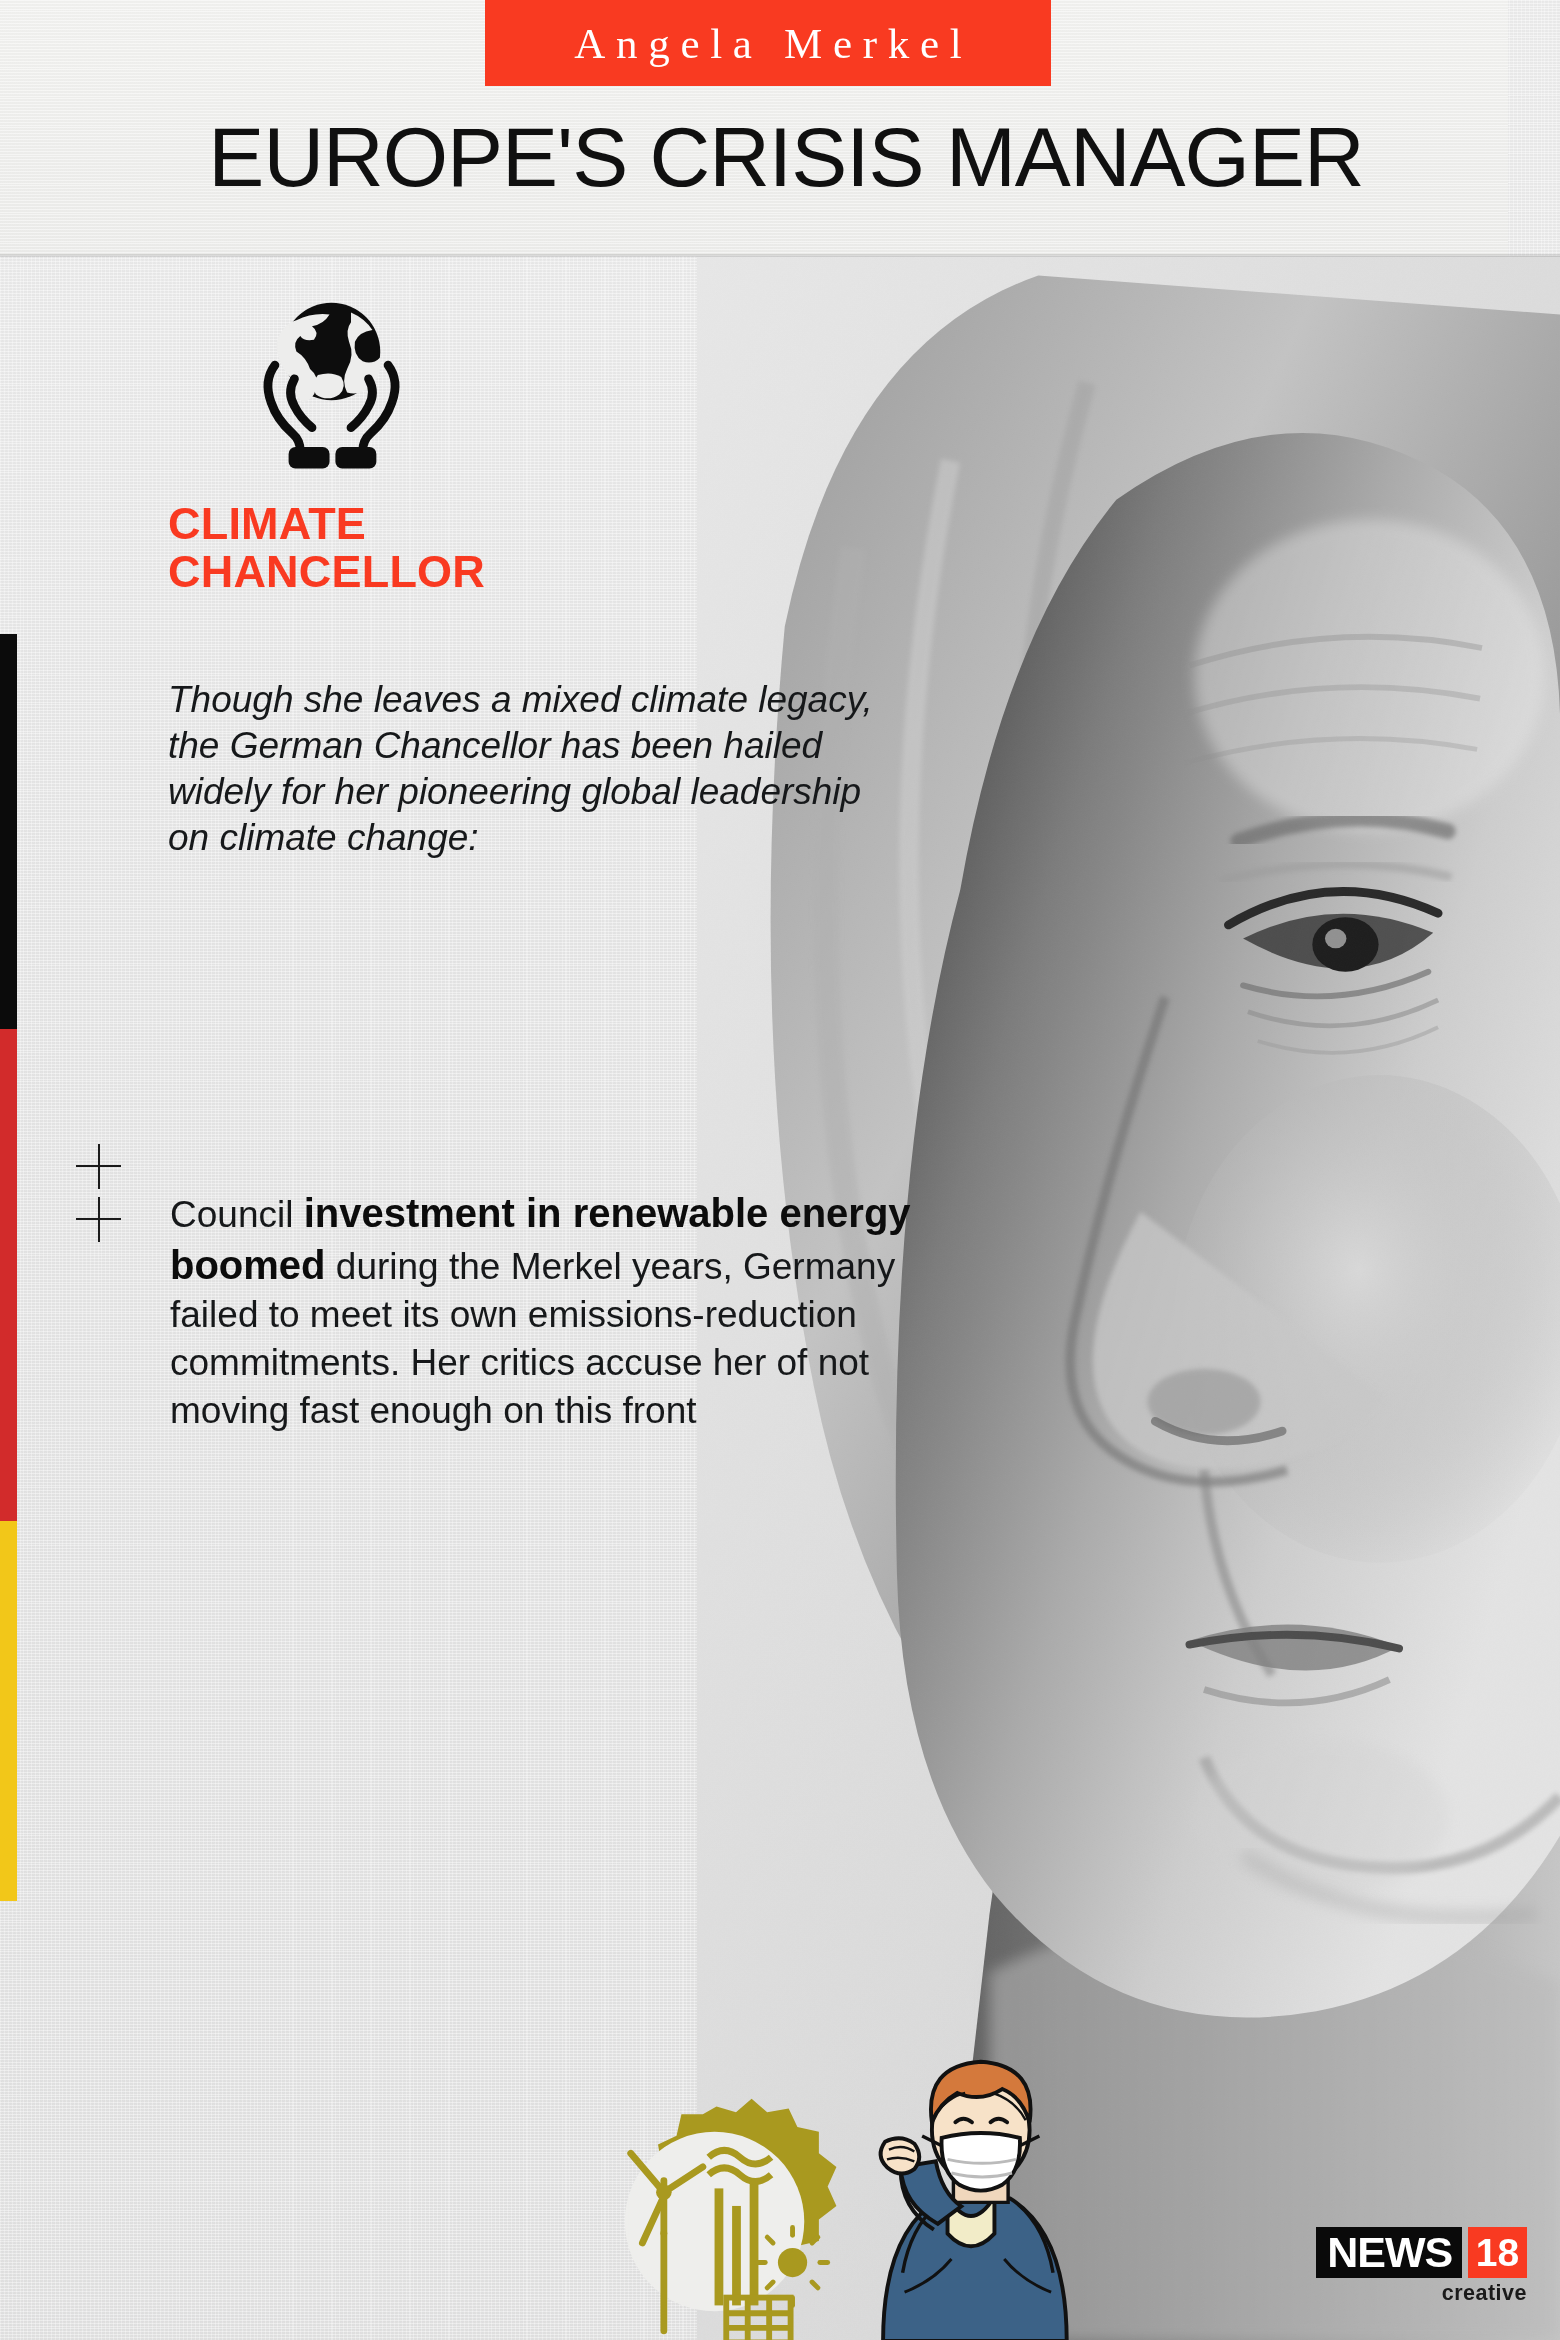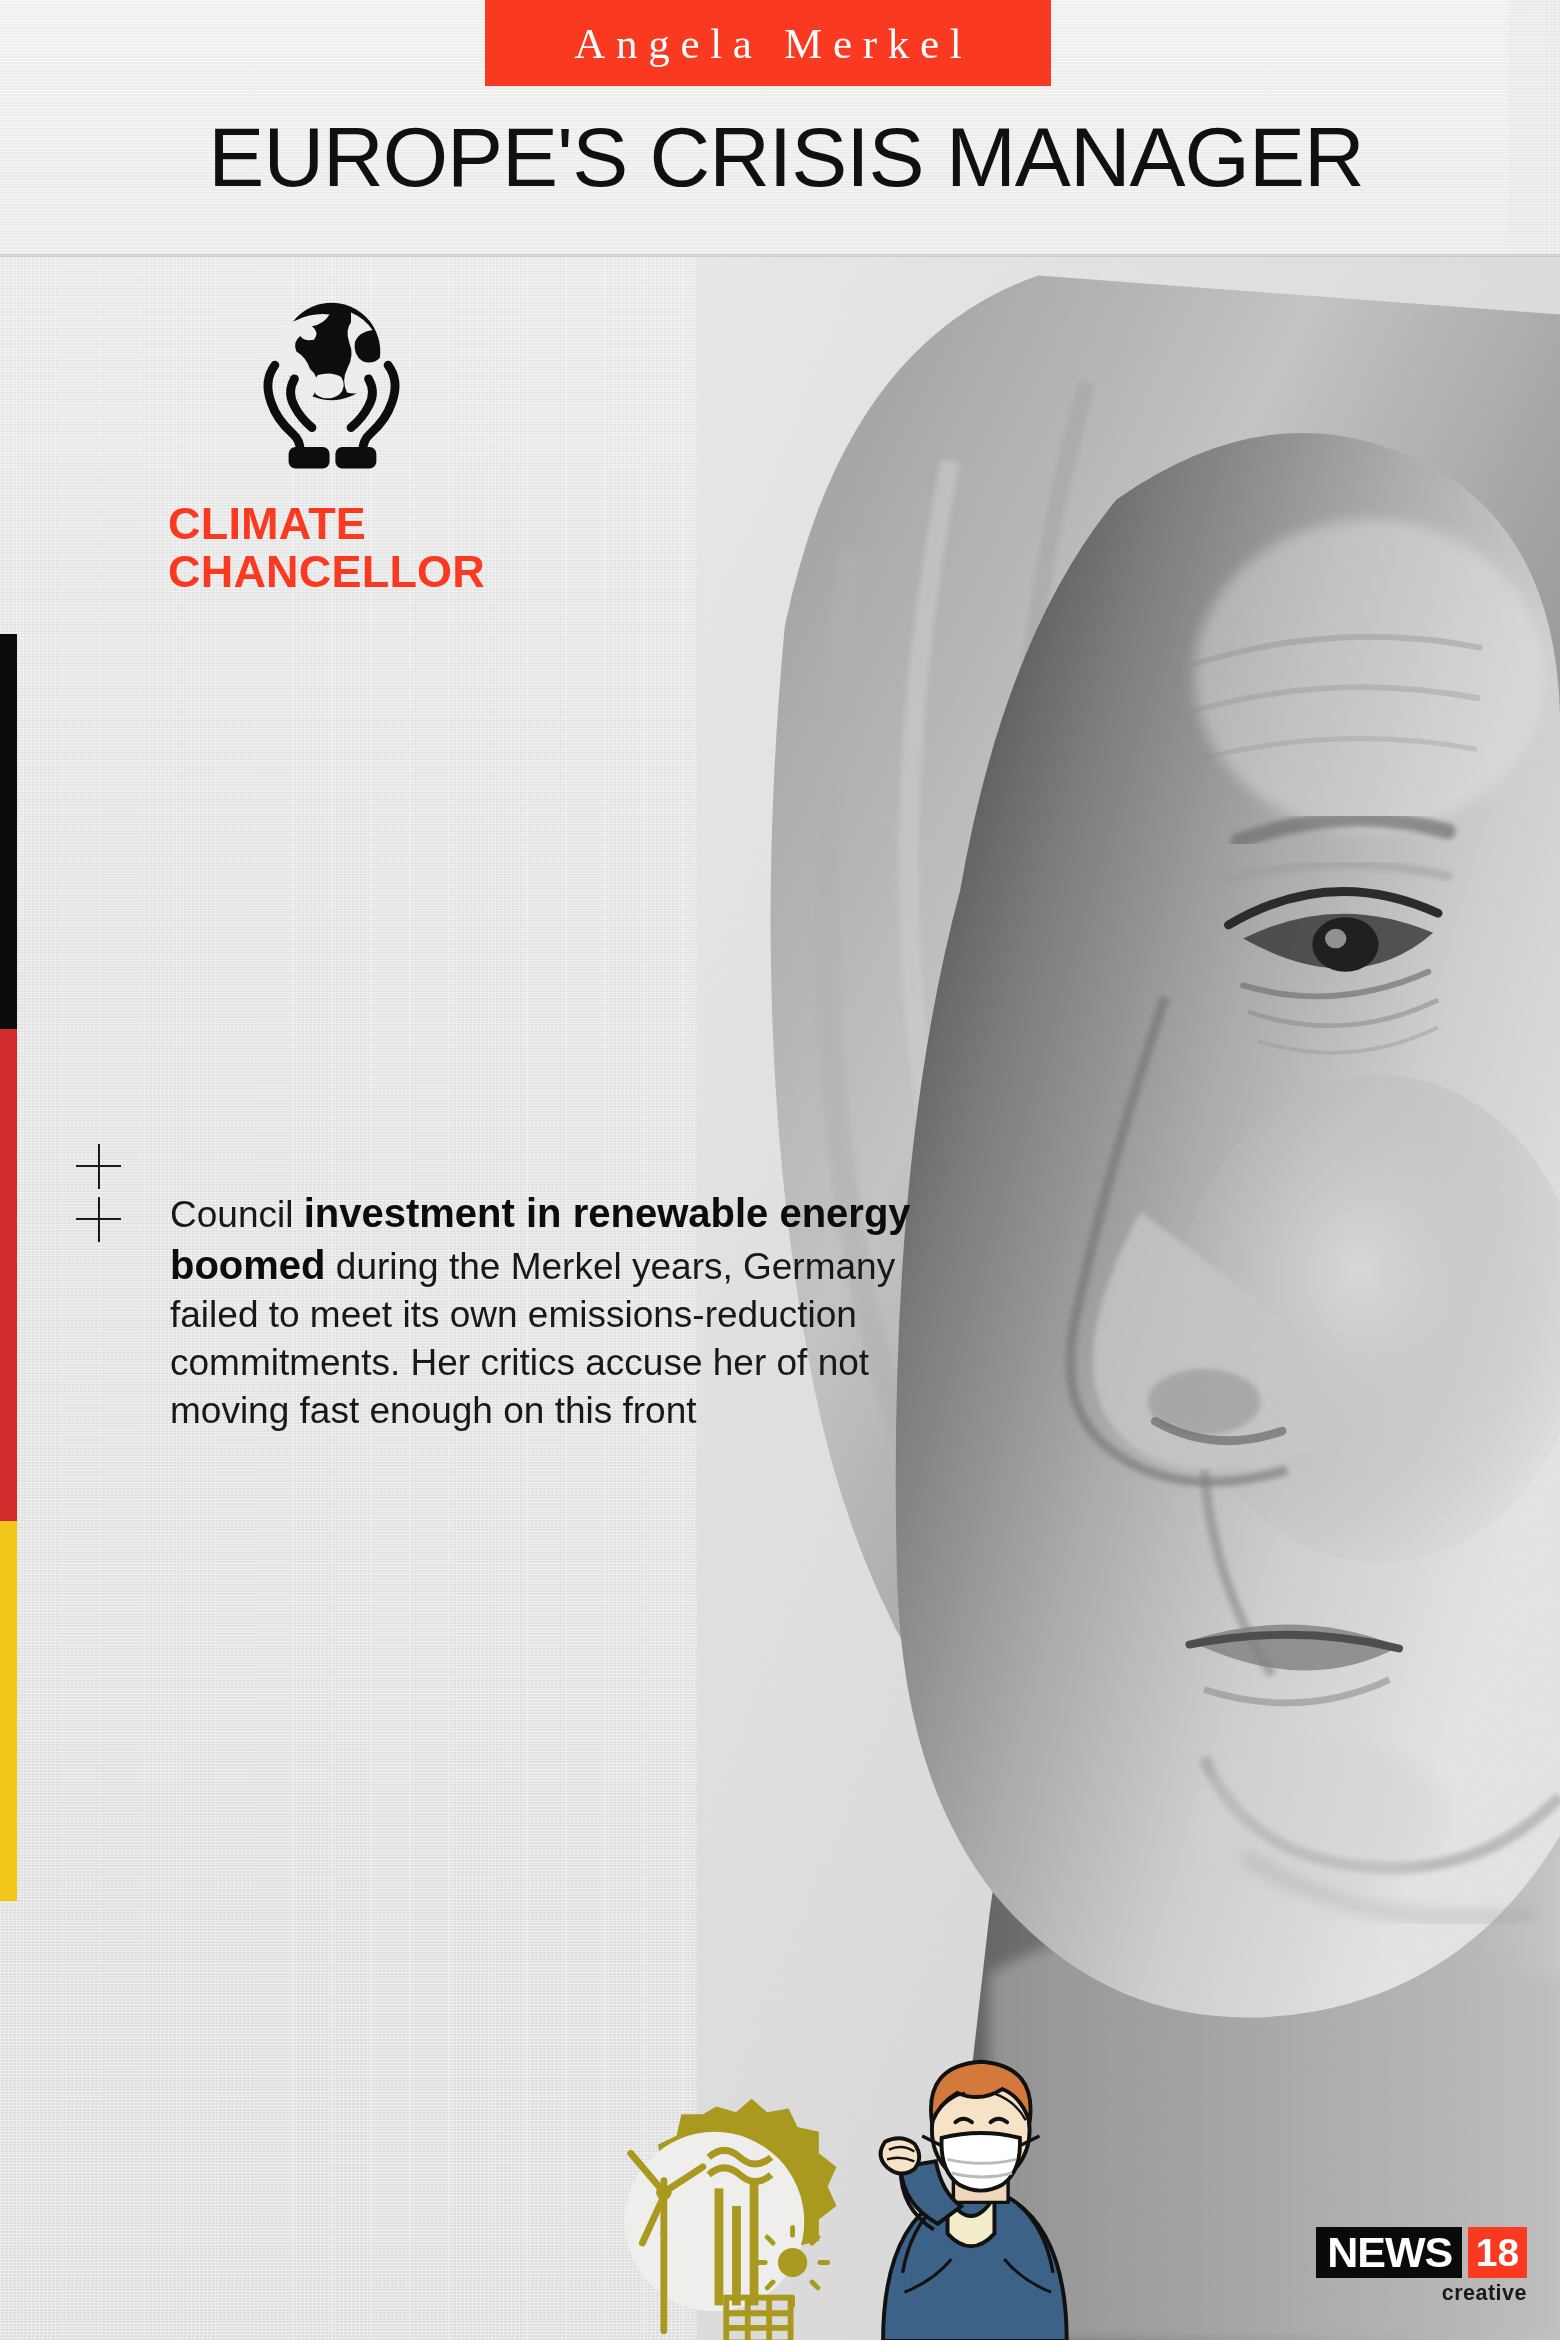--- a/index.html
+++ b/index.html
@@ -294,20 +294,21 @@
         <rect x="56" y="156" width="42" height="22" rx="7" fill="#0d0d0d"></rect>
         <rect x="104" y="156" width="42" height="22" rx="7" fill="#0d0d0d"></rect>
       </svg>
     </div>
 
     <div class="section-title">
       <div>CLIMATE</div>
       <div>CHANCELLOR</div>
     </div>
 
+    <div class="lede">Though she leaves a mixed climate legacy, the German Chancellor has been hailed widely for her pioneering global leadership on climate change:</div>
 
     <div class="bullets" style="top:878px;">
       <div class="bullet">
         <div class="plus"></div>
       </div>
       <div class="bullet" style="margin-top:53px;">
         <div class="plus"></div>
         <div class="bullet-body b2"><span>Council </span><b>investment in renewable energy boomed</b><span> during the Merkel years, Germany failed to meet its own emissions-reduction commitments. Her critics accuse her of not moving fast enough on this front</span></div>
       </div>
     </div>

